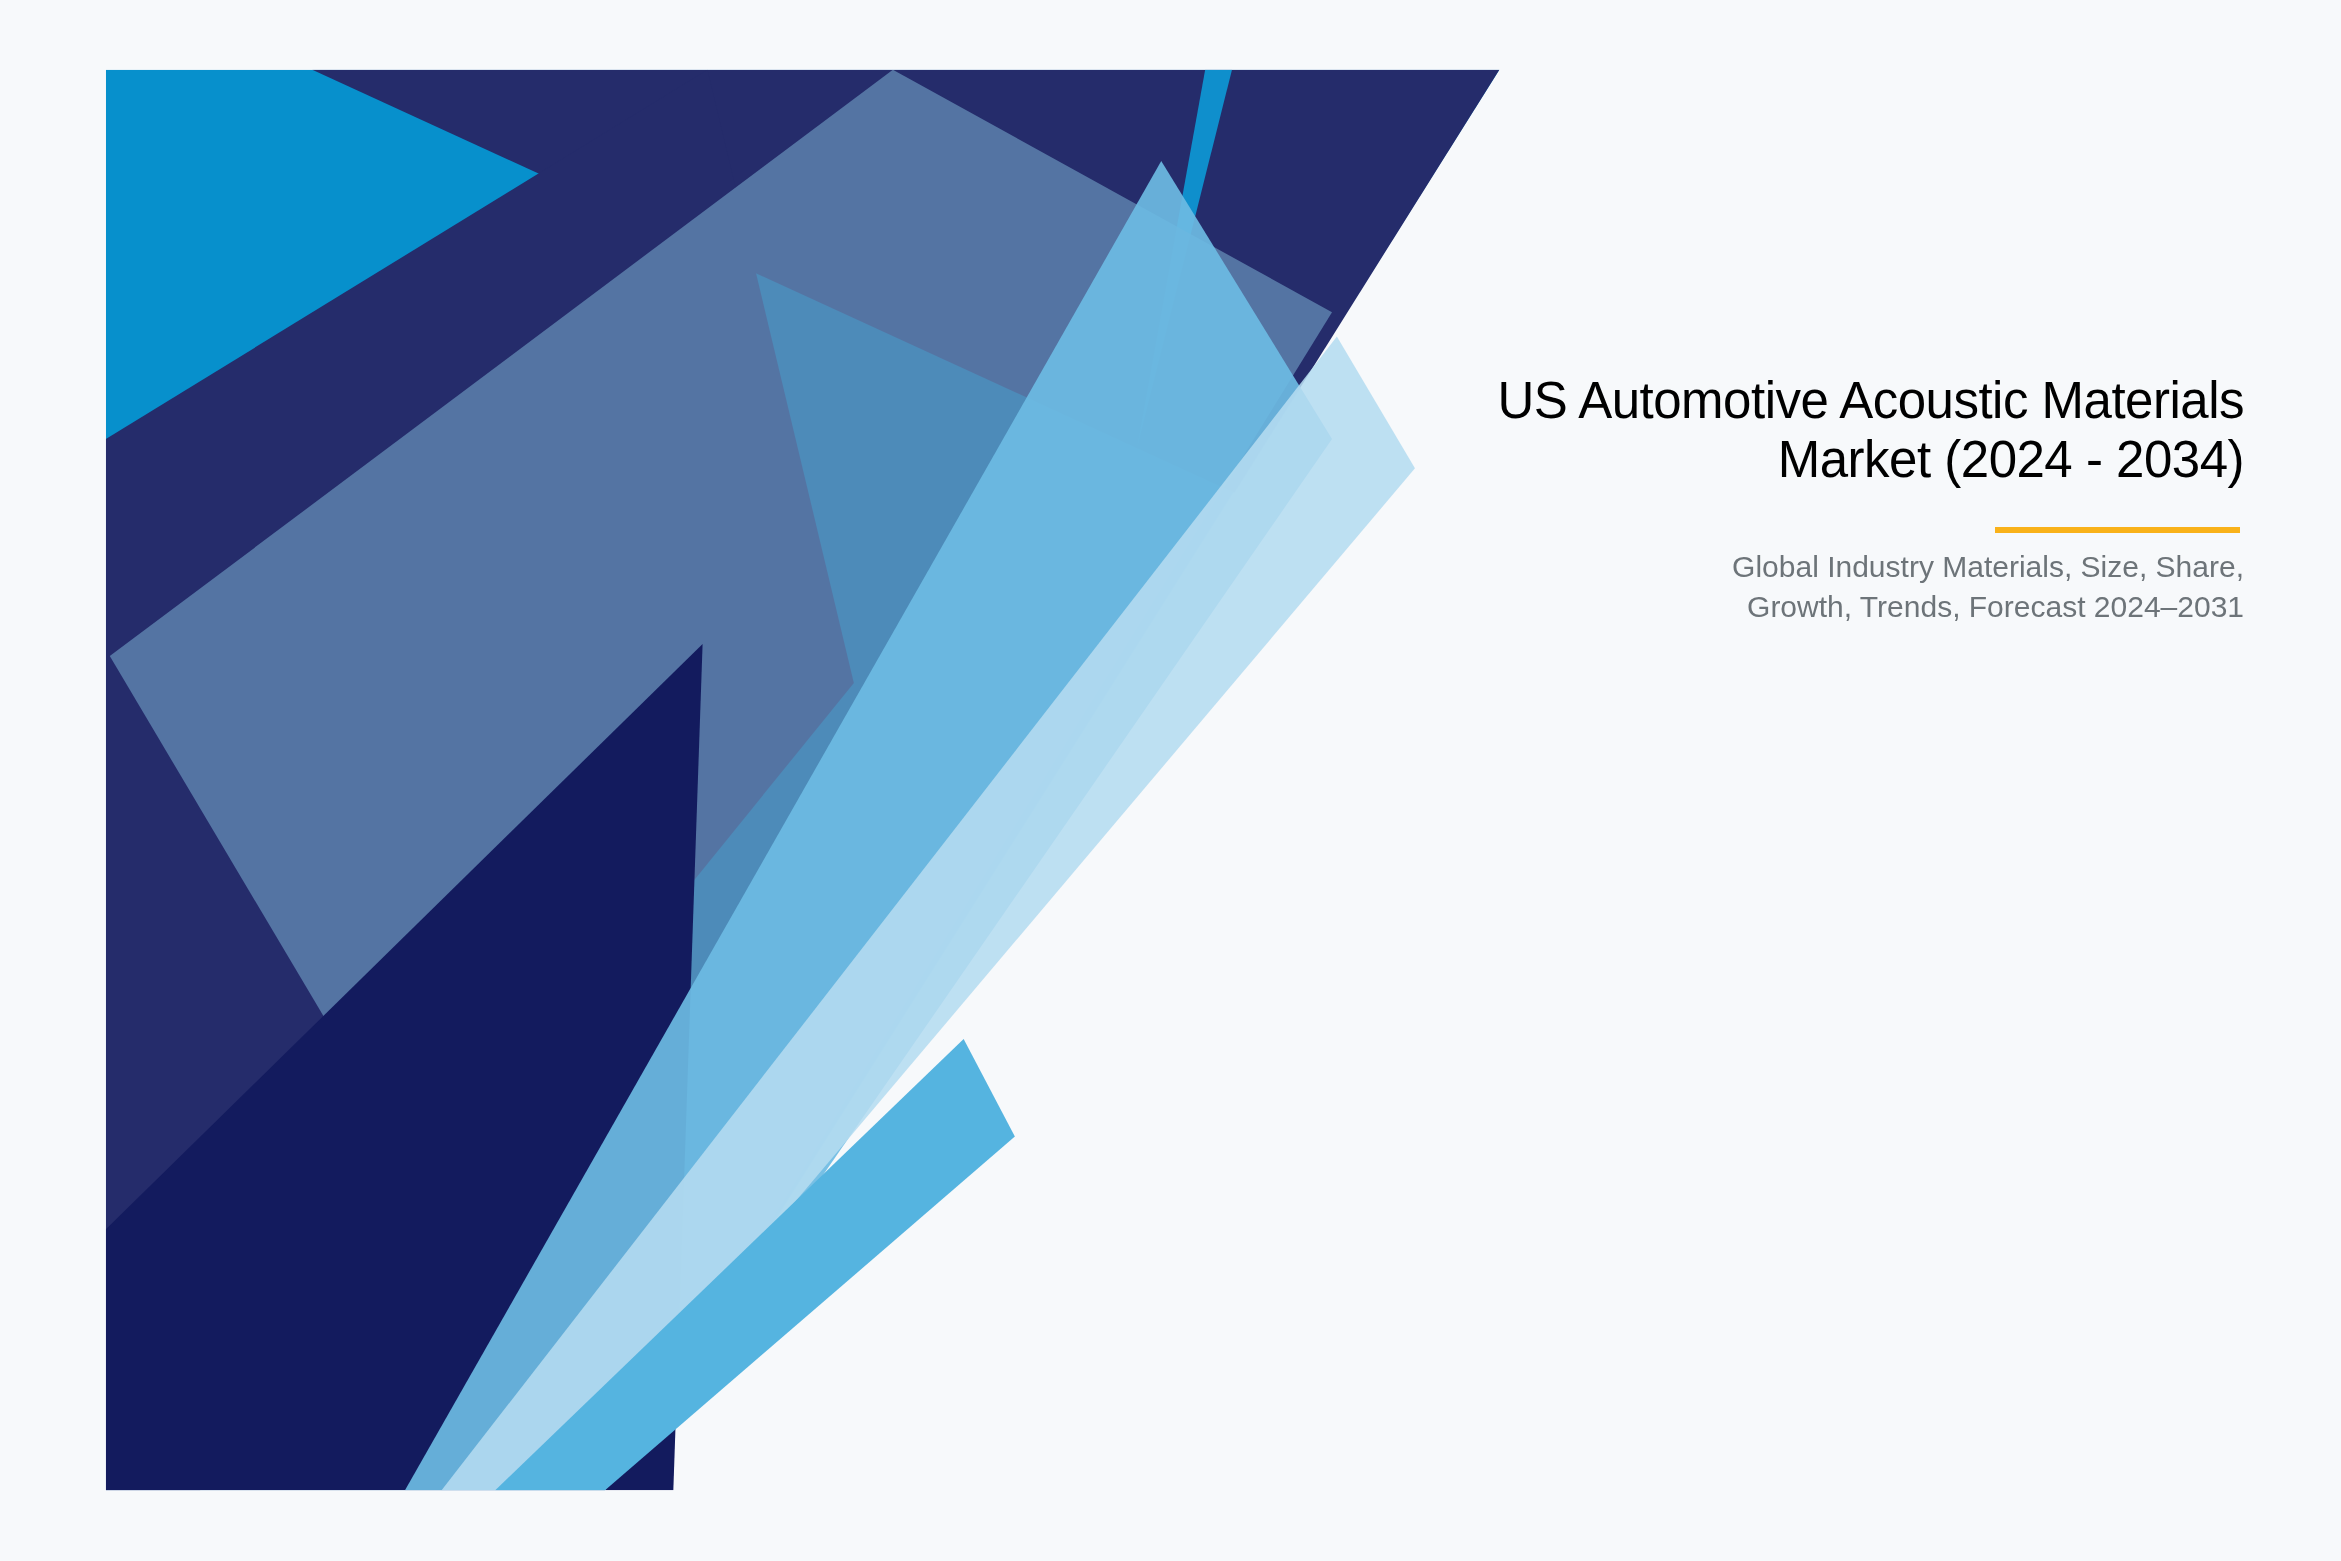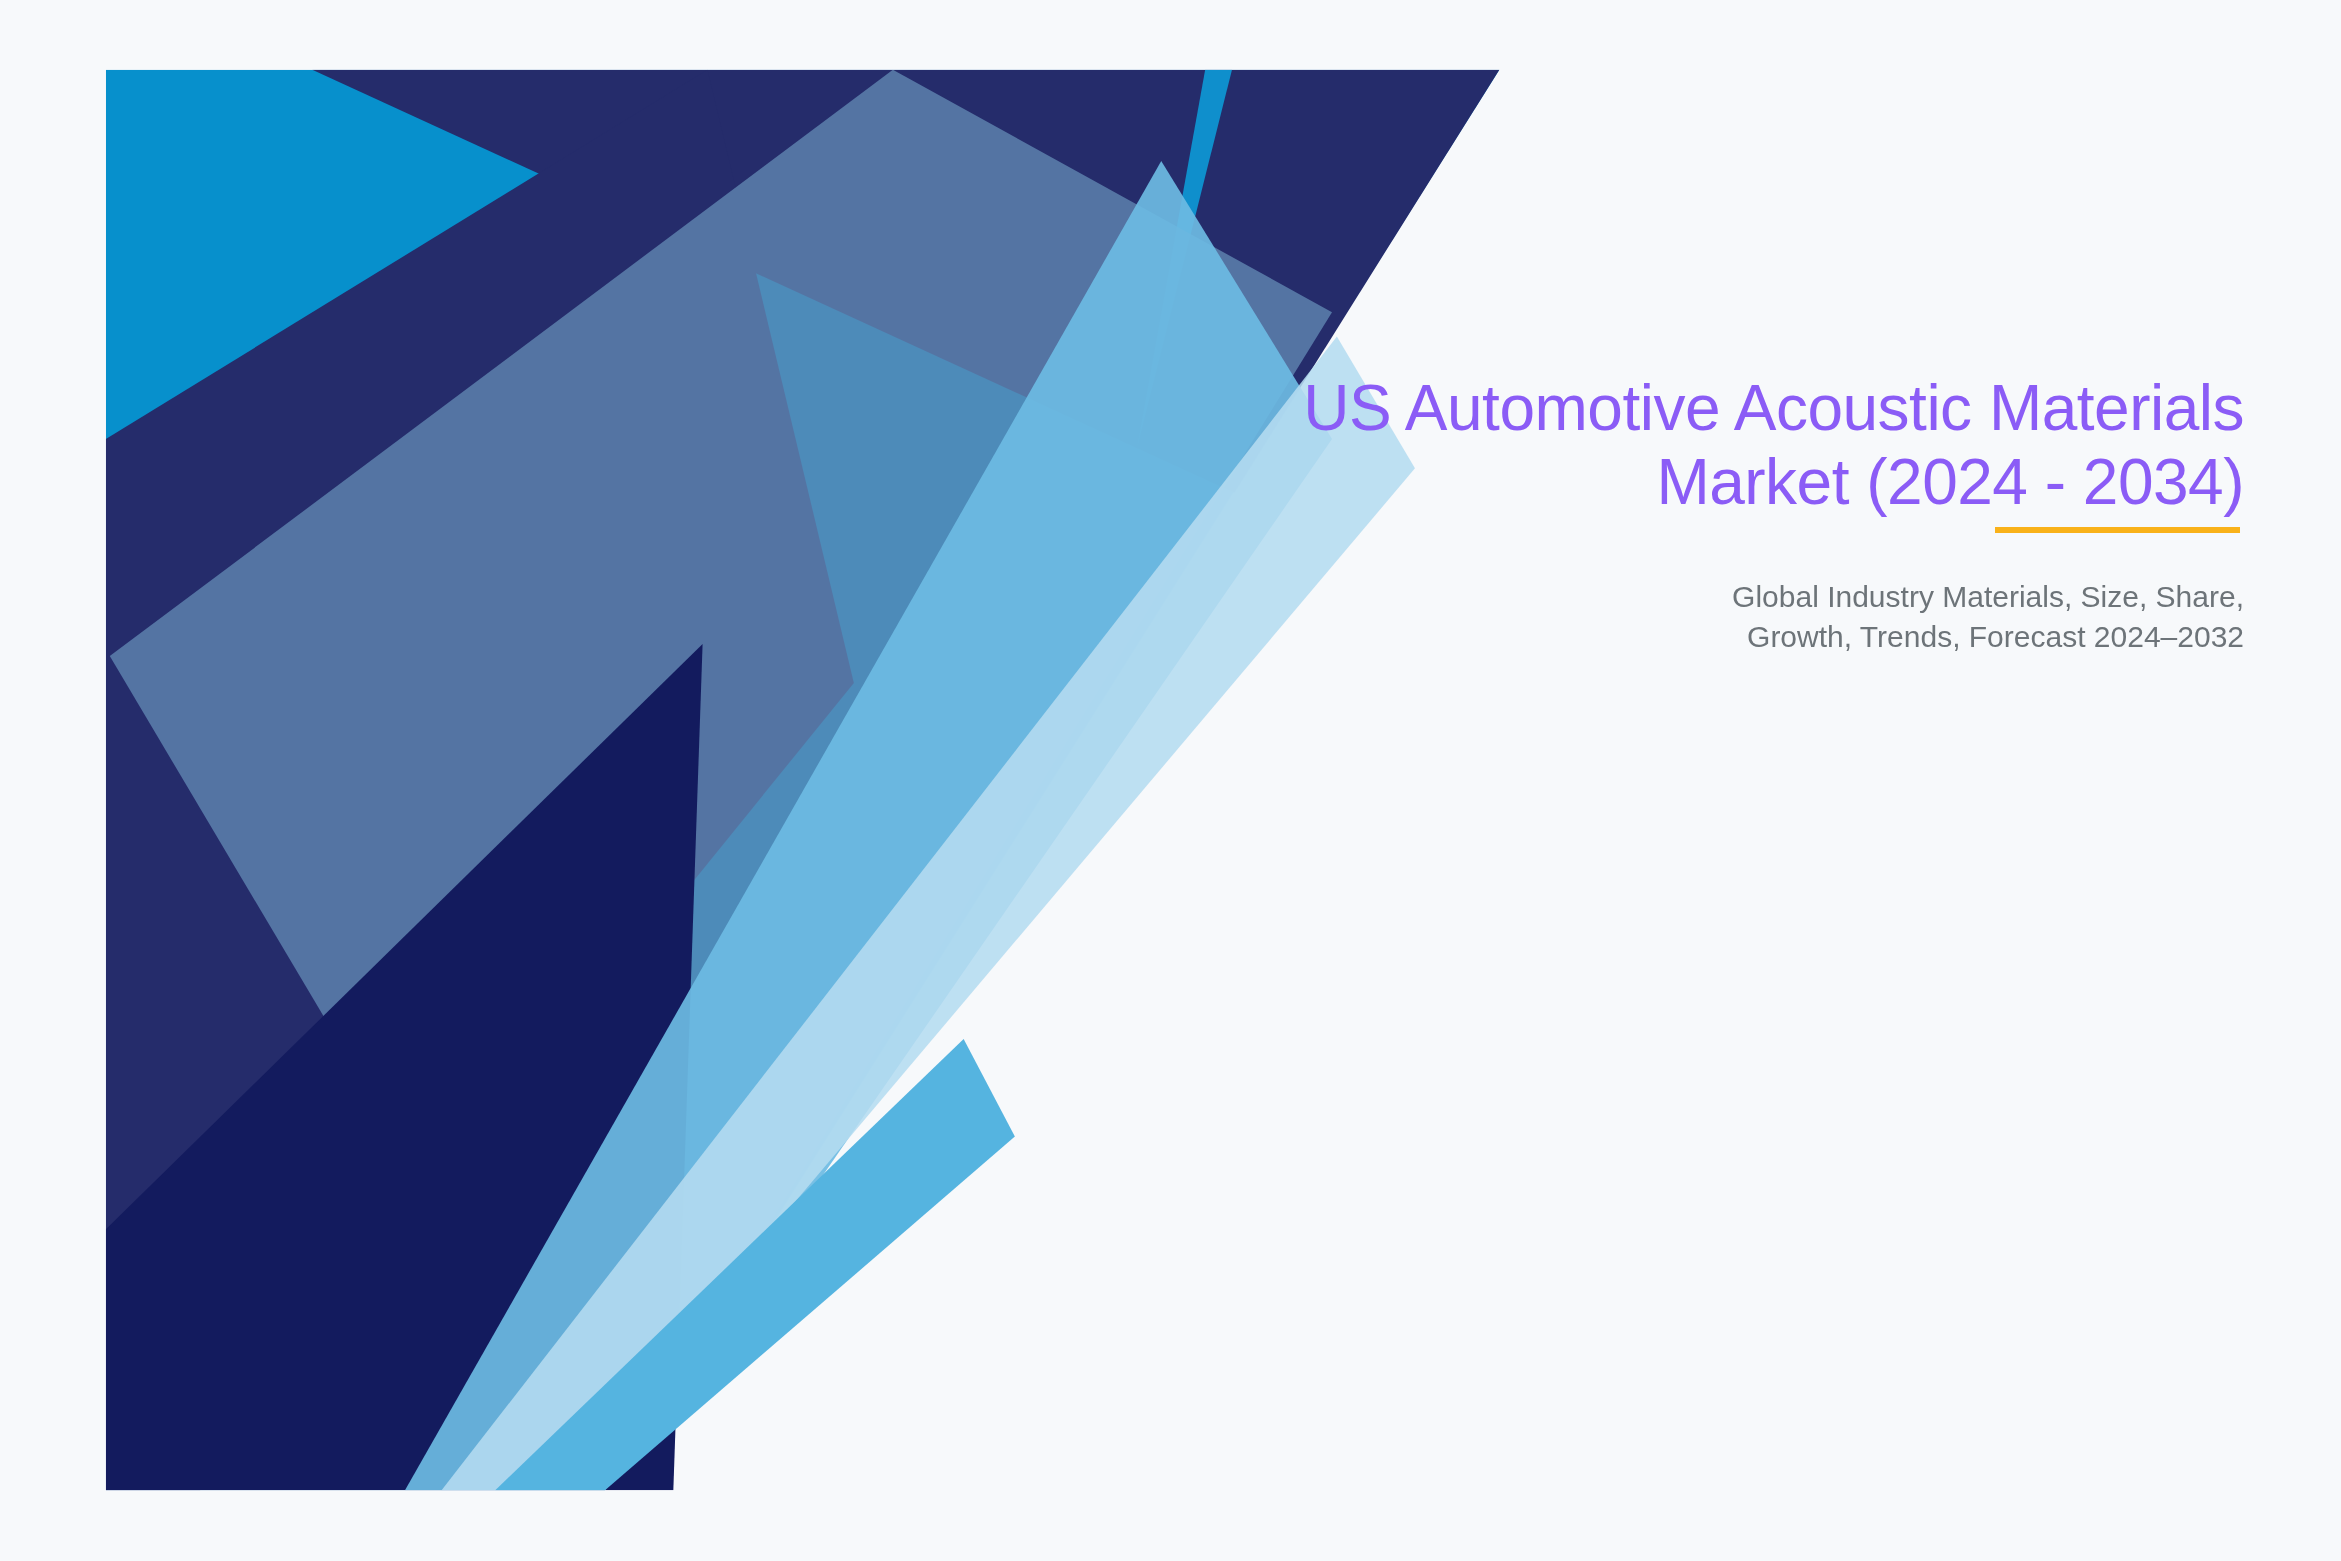--- a/index.html
+++ b/index.html
@@ -29,24 +29,24 @@
   }
   #text-block {
     position: absolute;
     left: 927px;
     top: 371px;
     width: 1317px;
     text-align: right;
   }
   .title {
     font-family: "Liberation Sans", sans-serif;
-    font-size: 64px;
+    font-size: 51px;
     line-height: 1.16;
     font-weight: 400;
-    color: #8b5cf6;
+    color: #000000;
     letter-spacing: -0.5px;
     margin: 0;
     white-space: pre-line;
   }
   #yellow-rule {
     position: absolute;
     left: 1995px;
     top: 527px;
     width: 245px;
     height: 6.3px;
@@ -84,19 +84,19 @@
       <polygon points="2380,330 2730,900 1240,3055 830,3055" fill="#6cbbe3" opacity="0.92"></polygon>
       <polygon points="2740,690 2900,960 1130,3055 905,3055" fill="#b5dcf0" opacity="0.88"></polygon>
       <polygon points="1975,2130 2080,2330 1240,3055 1015,3055" fill="#55b4e0"></polygon>
     </g>
   </svg>
 
   <div id="text-block">
     <h1 class="title"><span>US Automotive Acoustic Materials</span>
 <span>Market (2024 - 2034)</span></h1>
     <p class="subtitle"><span>Global Industry Materials, Size, Share,</span>
-<span>Growth, Trends, Forecast 2024–2032</span></p>
+<span>Growth, Trends, Forecast 2024–2031</span></p>
   </div>
 
   <div id="yellow-rule"></div>
 
 </div>
 
 
 </body></html>

